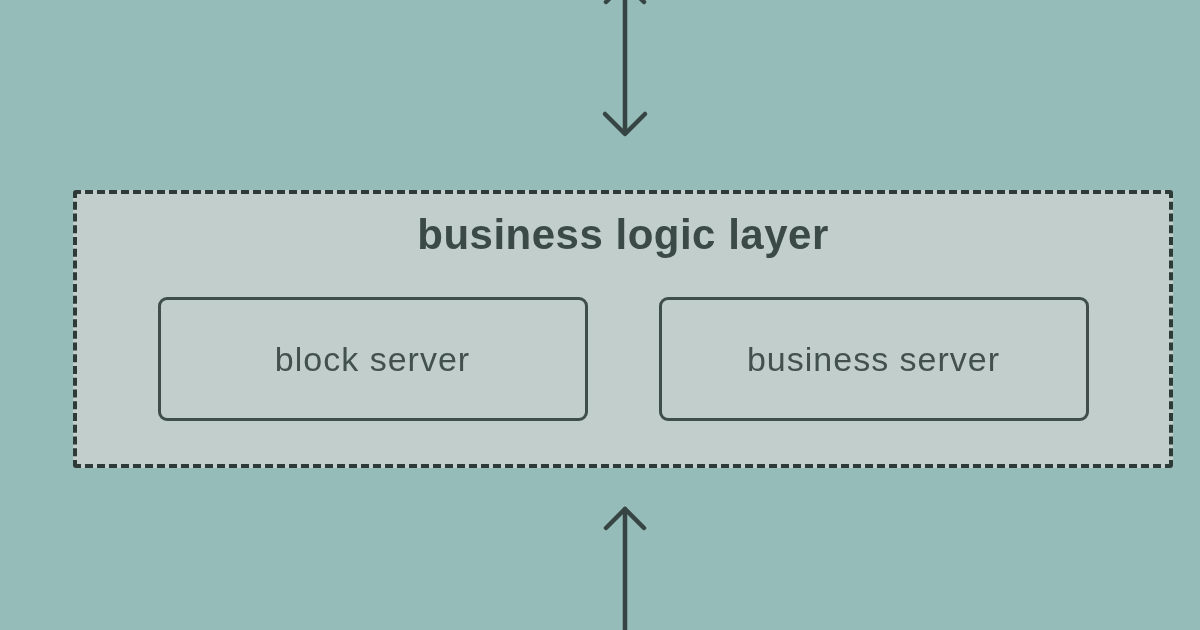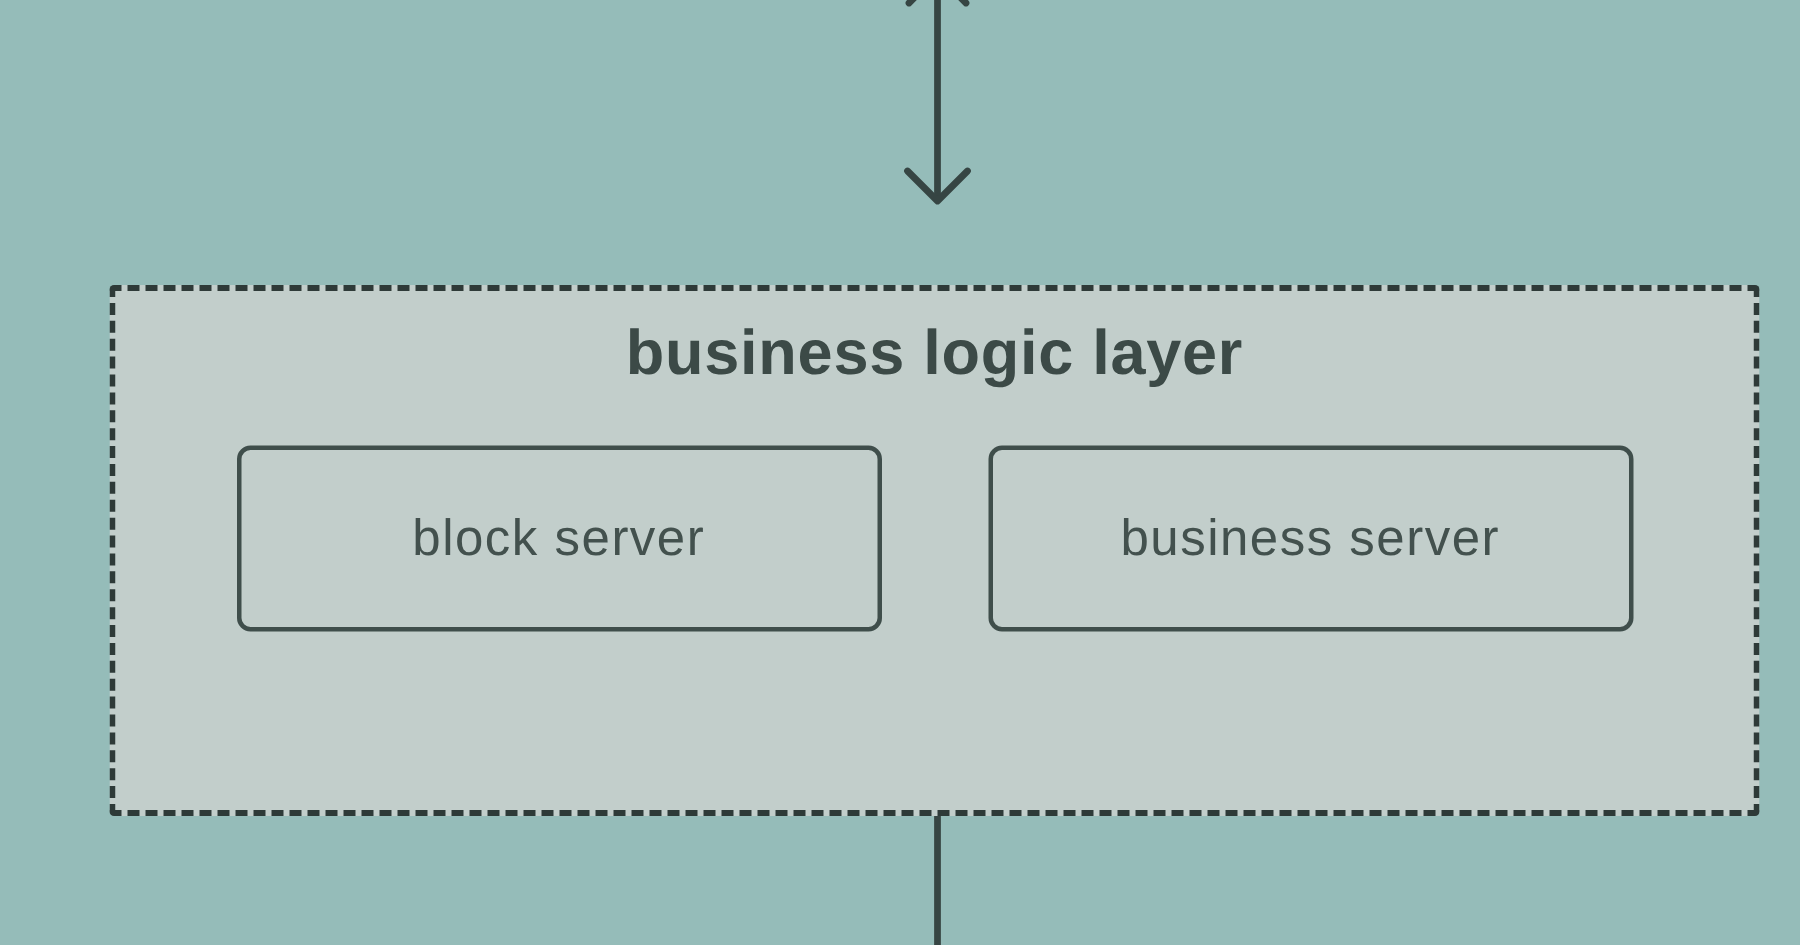--- a/index.html
+++ b/index.html
@@ -35,21 +35,21 @@
     fill: none;
     stroke-width: 4.5;
     stroke-linecap: round;
     stroke-linejoin: round;
   }
   .panel {
     position: absolute;
     left: 73px;
     top: 190px;
     width: 1100px;
-    height: 354px;
+    height: 278px;
     background: var(--panel_fill);
     border: 4px dashed var(--dash_border_color);
     border-radius: 3px;
   }
   .panel-title {
     padding-top: 17px;
     text-align: center;
     font-size: 42px;
     font-weight: 700;
     line-height: 48px;

